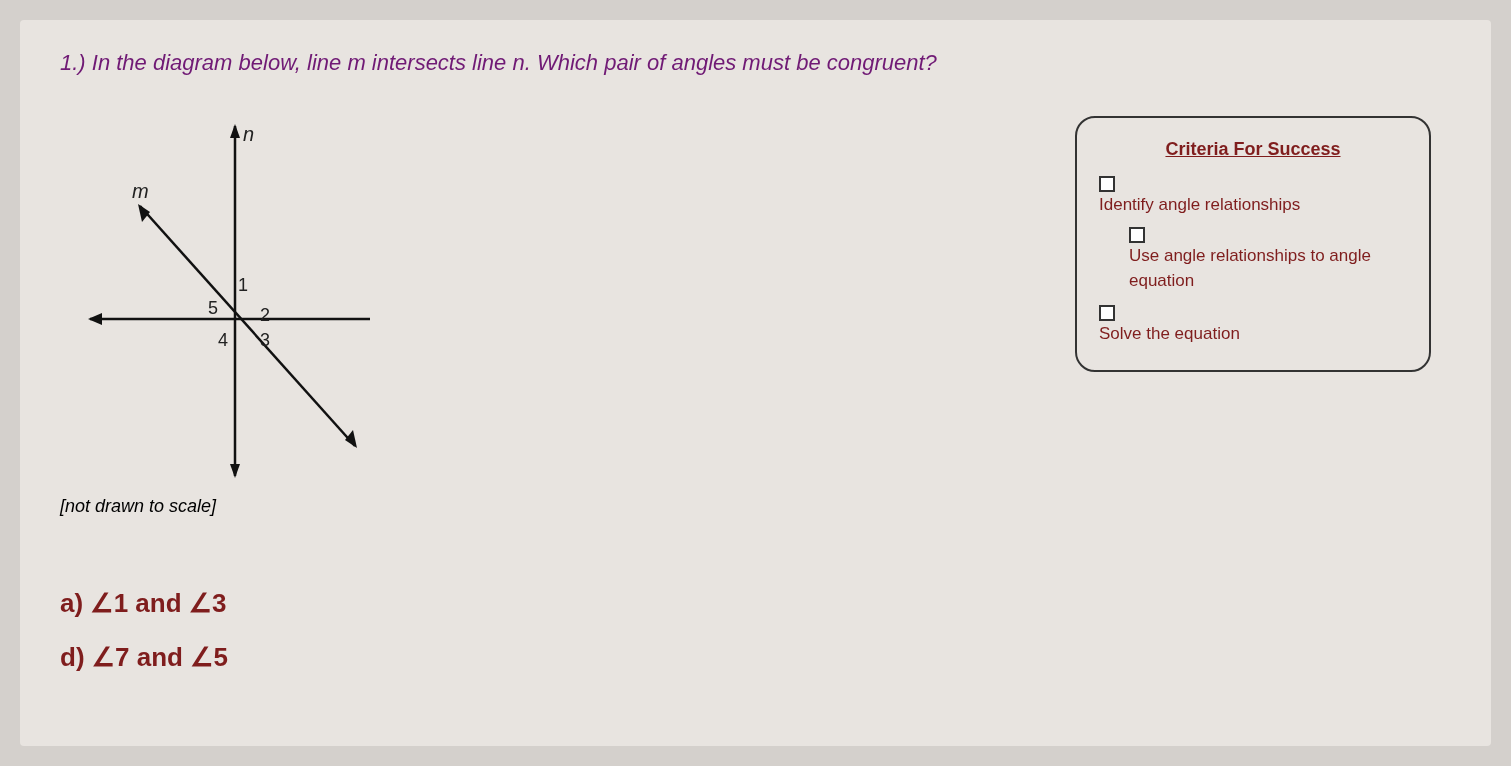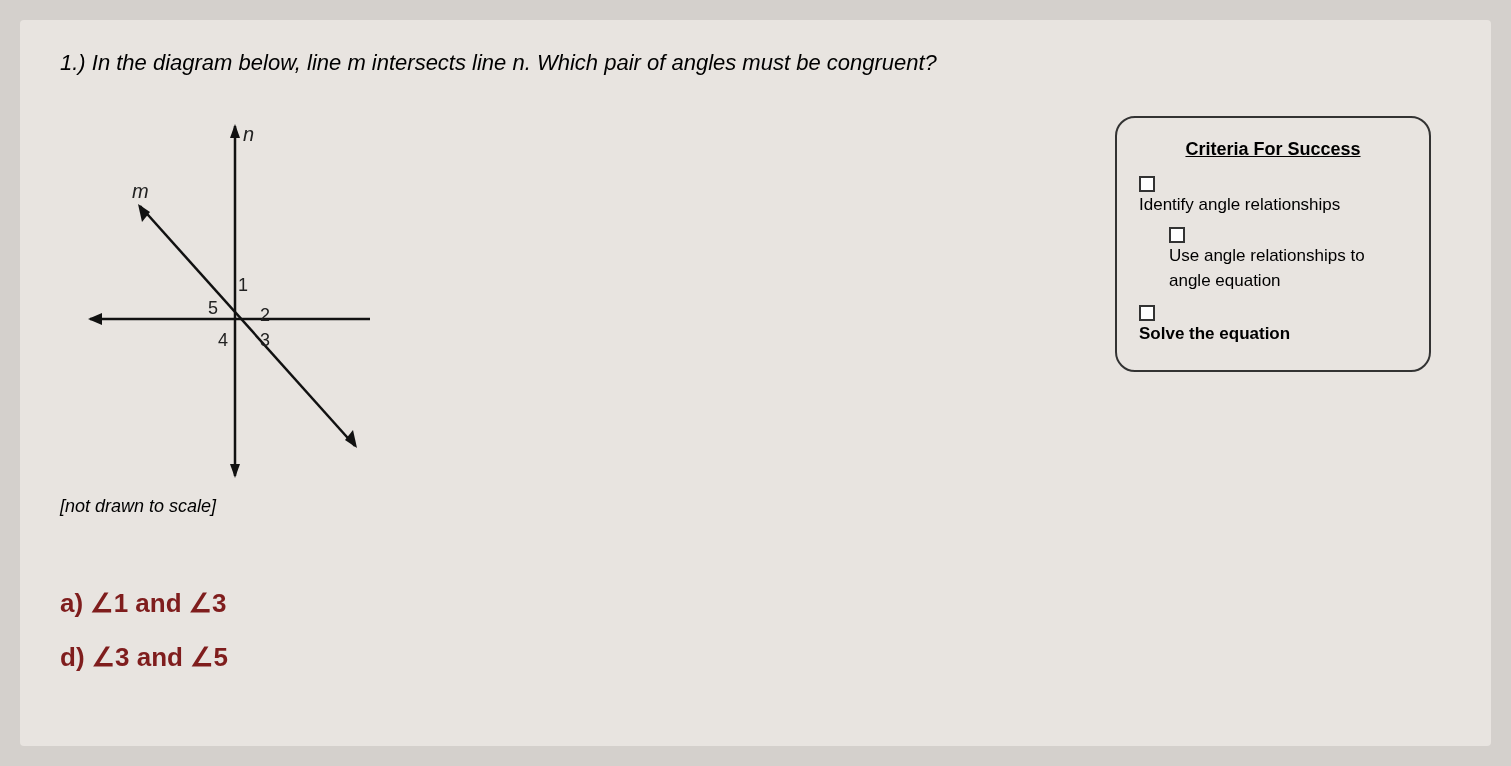--- a/index.html
+++ b/index.html
@@ -14,21 +14,21 @@
     .main-content {
       background-color: #e8e4e0;
       margin: 20px;
       padding: 30px 40px;
       border-radius: 4px;
       position: relative;
       height: 726px;
     }
     .question-text {
       font-size: 22px;
-      color: #000000;
+      color: #701a75;
       margin-bottom: 30px;
       font-style: italic;
     }
     .diagram-area {
       display: flex;
       align-items: flex-start;
       justify-content: space-between;
     }
     .diagram-left {
       position: relative;
@@ -43,24 +43,24 @@
       font-size: 18px;
       font-style: italic;
       color: #000000;
       margin-top: 10px;
     }
     .criteria-box {
       border: 2px solid #333;
       border-radius: 20px;
       padding: 18px 22px;
       background-color: #e8e4e0;
-      width: 316px;
+      width: 356px;
       font-size: 17px;
       line-height: 1.5;
-      color: #000000;
+      color: #7f1d1d;
       margin-top: 10px;
       margin-right: 20px;
     }
     .criteria-title {
       text-align: center;
       font-weight: bold;
       text-decoration: underline;
       font-size: 18px;
       margin-bottom: 10px;
     }
@@ -155,28 +155,28 @@
       </div>
 
 
       <div class="criteria-sub">
         <div class="criteria-item">
           <span class="checkbox"></span>
           <span>Use angle relationships to angle equation</span>
         </div>
       </div>
 
-      <div class="criteria-item" style="margin-top:8px;font-weight:bold;">
+      <div class="criteria-item" style="margin-top:8px;">
         <span class="checkbox"></span>
         <span>Solve the equation</span>
       </div>
     </div>
   </div>
 
   <div class="answers-section">
     <div class="answer-option">
       <span>a)  ∠1 and ∠3</span>
     </div>
     <div class="answer-option">
-      <span>d)  ∠3 and ∠5</span>
+      <span>d)  ∠7 and ∠5</span>
     </div>
   </div>
 </div>
 
 </body></html>

